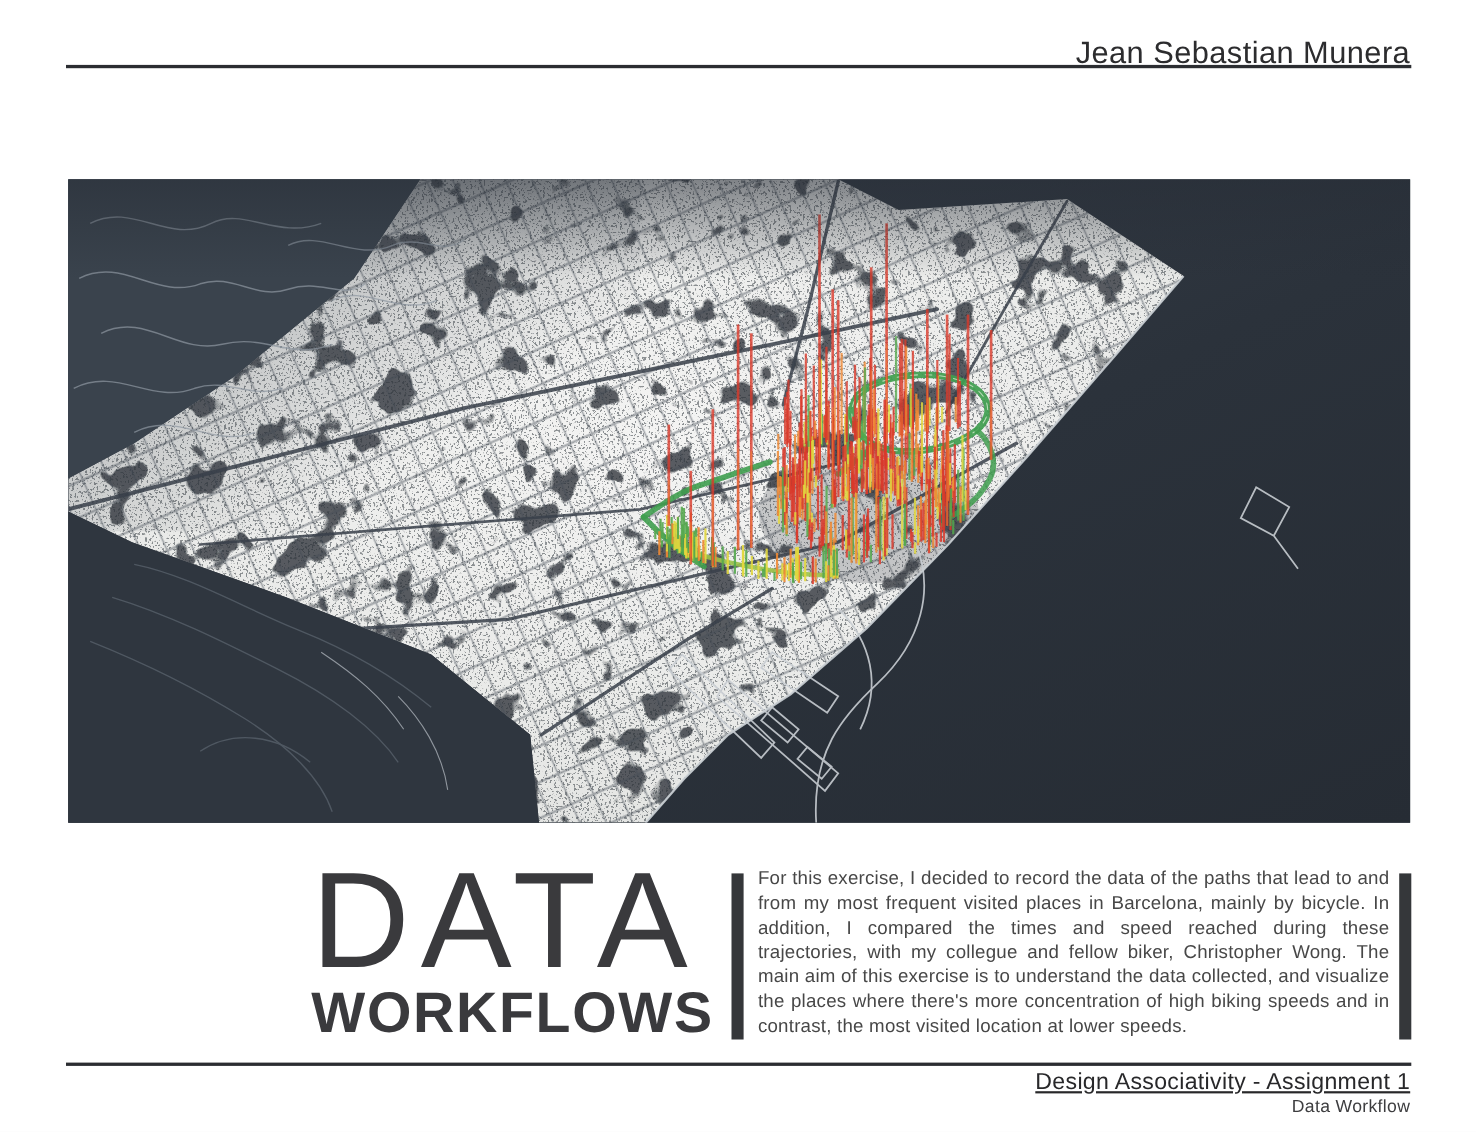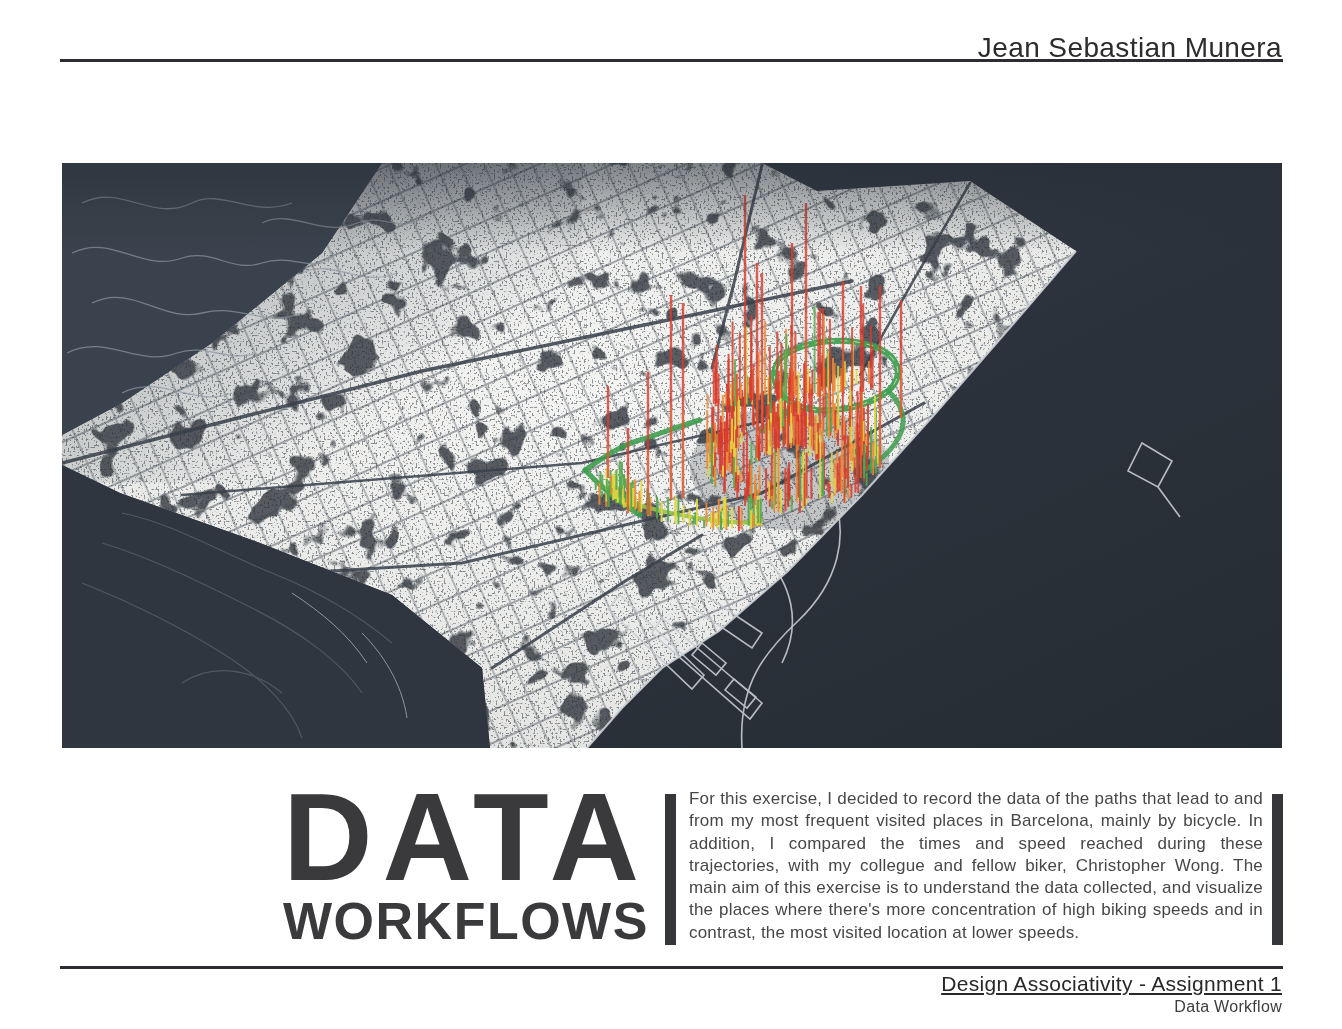--- a/index.html
+++ b/index.html
@@ -5,21 +5,21 @@
   html,body{margin:0;padding:0;background:#ffffff;}
   body{width:1342px;height:1029px;position:relative;overflow:hidden;
        font-family:"Liberation Sans",sans-serif;color:#2b2b2b;}
   .rule{position:absolute;left:60px;width:1223px;height:3px;background:#2b2d31;}
   #rule-top{top:59px;}
   #rule-bottom{top:966px;}
   #author{position:absolute;top:32px;right:60px;font-size:28px;letter-spacing:.4px;color:#2c2c2e;}
   #map-frame{position:absolute;left:62px;top:163px;width:1220px;height:585px;background:#2b323b;}
   #map-frame svg{display:block;}
   #title-block{position:absolute;left:283px;top:775px;color:#3a3a3d;}
-  #title-line1{font-size:124px;font-weight:700;letter-spacing:10px;line-height:1;}
+  #title-line1{font-size:124px;font-weight:400;letter-spacing:10px;line-height:1;}
   #title-line2{font-size:52px;font-weight:700;letter-spacing:1.5px;line-height:1;margin-top:-4px;}
   .vbar{position:absolute;top:794px;width:11px;height:151px;background:#35373a;}
   #vbar-left{left:665px;}
   #vbar-right{left:1272px;}
   #description{position:absolute;left:689px;top:788px;width:574px;
                font-size:17px;line-height:22.3px;letter-spacing:.2px;
                color:#474747;text-align:justify;}
   #footer-course{position:absolute;top:972px;right:60px;font-size:21px;color:#28282a;letter-spacing:.3px;text-decoration:underline;}
   #footer-sub{position:absolute;top:998px;right:60px;font-size:16px;color:#3d3d3f;letter-spacing:.3px;margin-left:41px;}
 </style>

